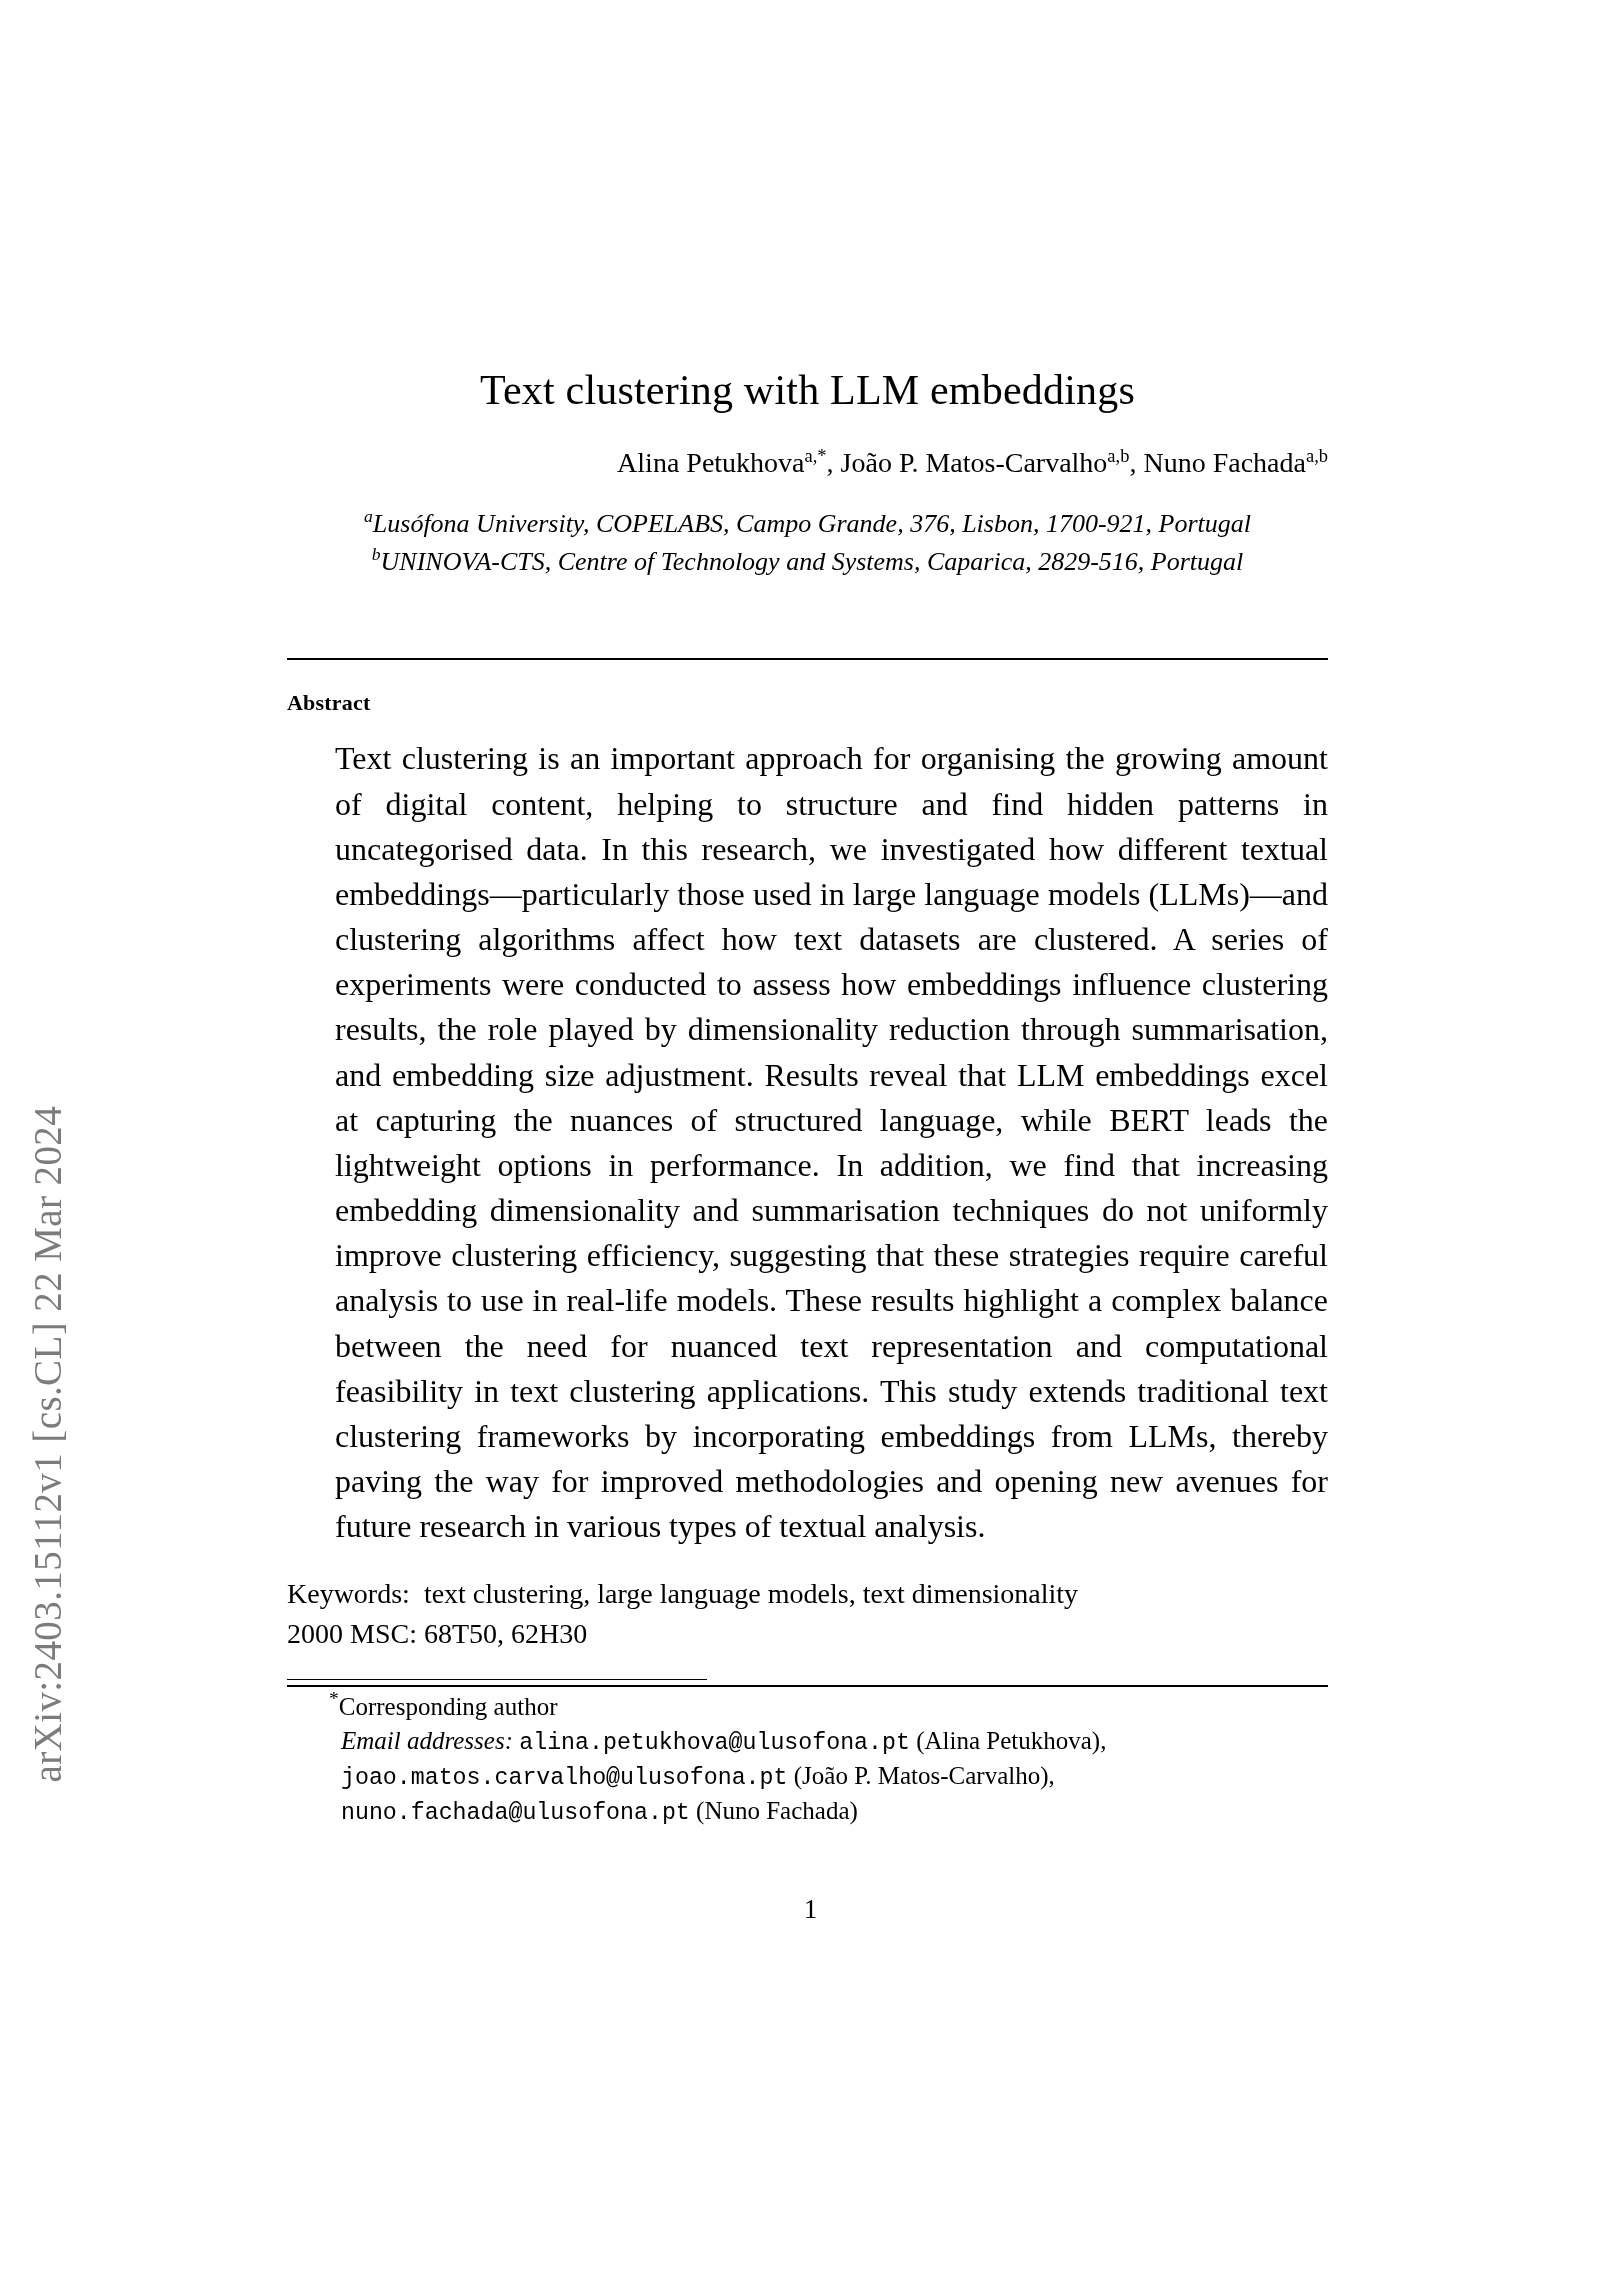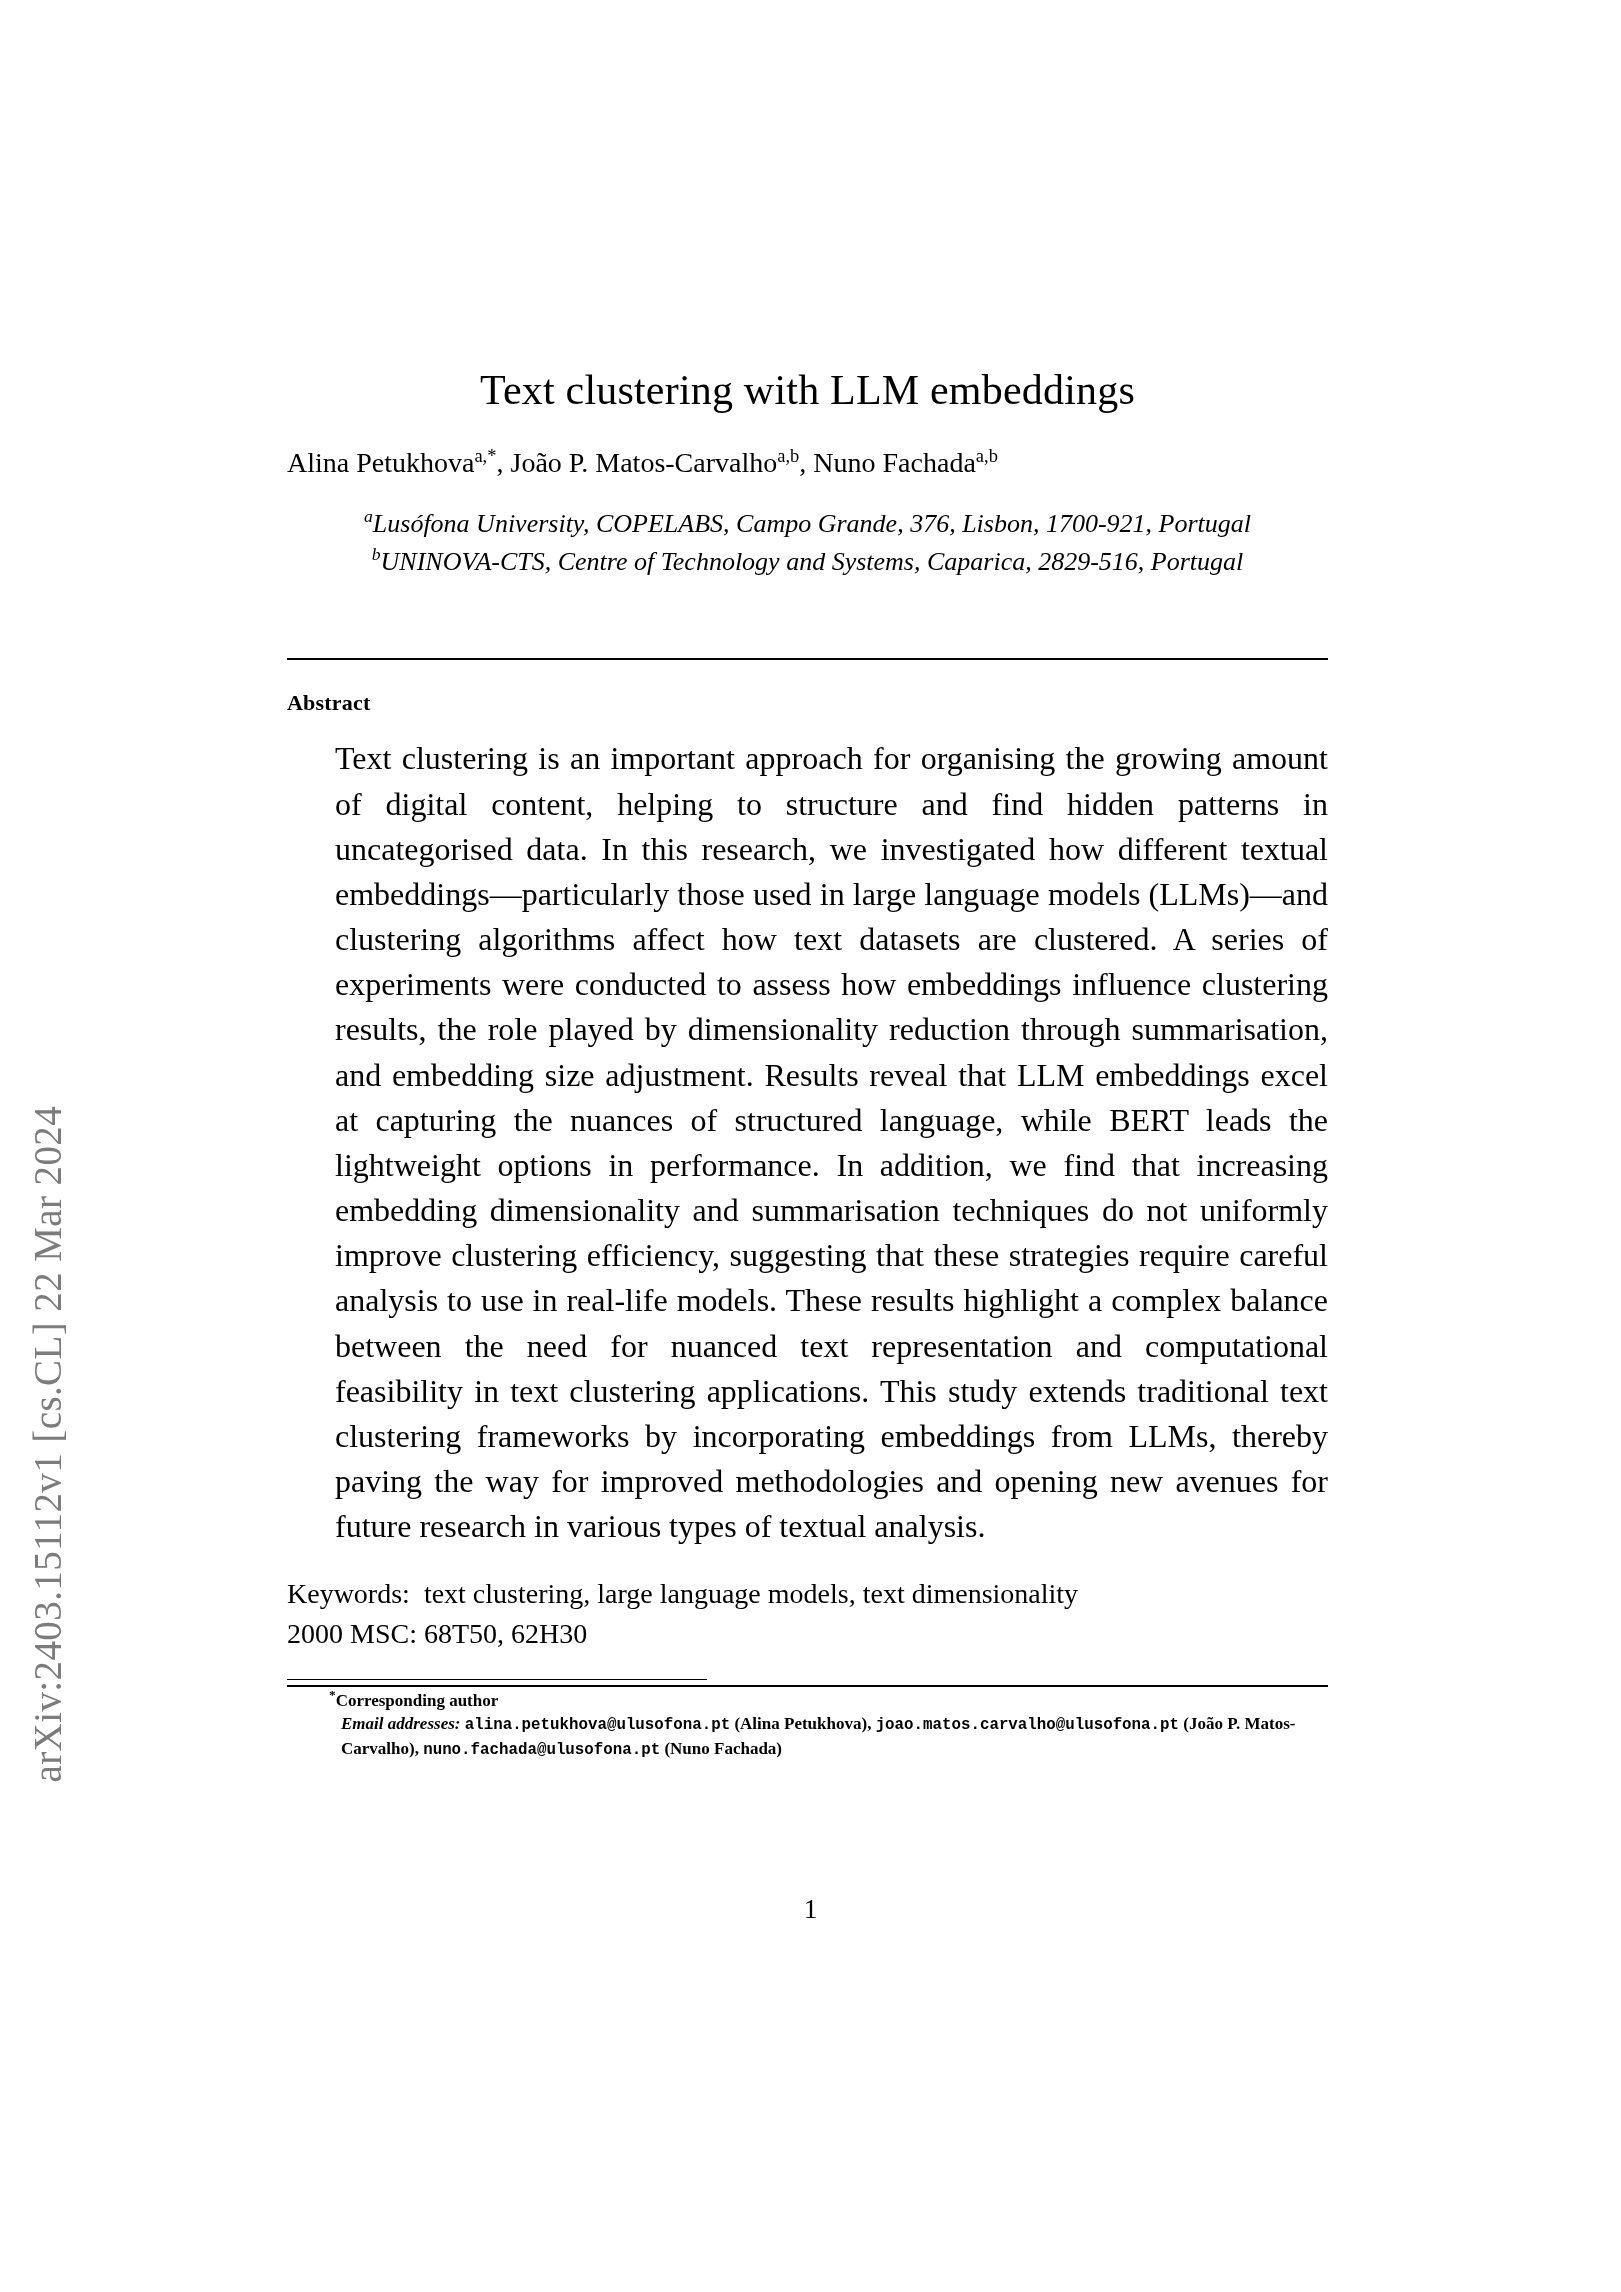--- a/index.html
+++ b/index.html
@@ -47,21 +47,21 @@
     margin-top: 365px;
     text-align: center;
     font-size: 42px;
     font-weight: normal;
     letter-spacing: 0.2px;
     line-height: 1.2;
   }
 
   .authors {
     margin-top: 20px;
-    text-align: left;
+    text-align: right;
     font-size: 28px;
     line-height: 1.3;
   }
   .authors sup {
     font-size: 0.66em;
     vertical-align: 0.55em;
   }
 
   .affiliations {
     margin-top: 22.5px;
@@ -112,23 +112,22 @@
   .keywords .row2 {
     display: block;
   }
 
   
   .footnote {
     position: absolute;
     left: 287px;
     top: 1679px;
     width: 1041px;
-    font-size: 17px;
+    font-size: 25px;
     line-height: 1.38;
-    font-weight: bold;
   }
   .footnote-rule {
     width: 420px;
     height: 0;
     border: 0;
     border-top: 1.8px solid #000000;
     margin: 0 0 5.9px 0;
   }
   .fn-line { white-space: normal; }
   .fn-indent { padding-left: 42px; }

